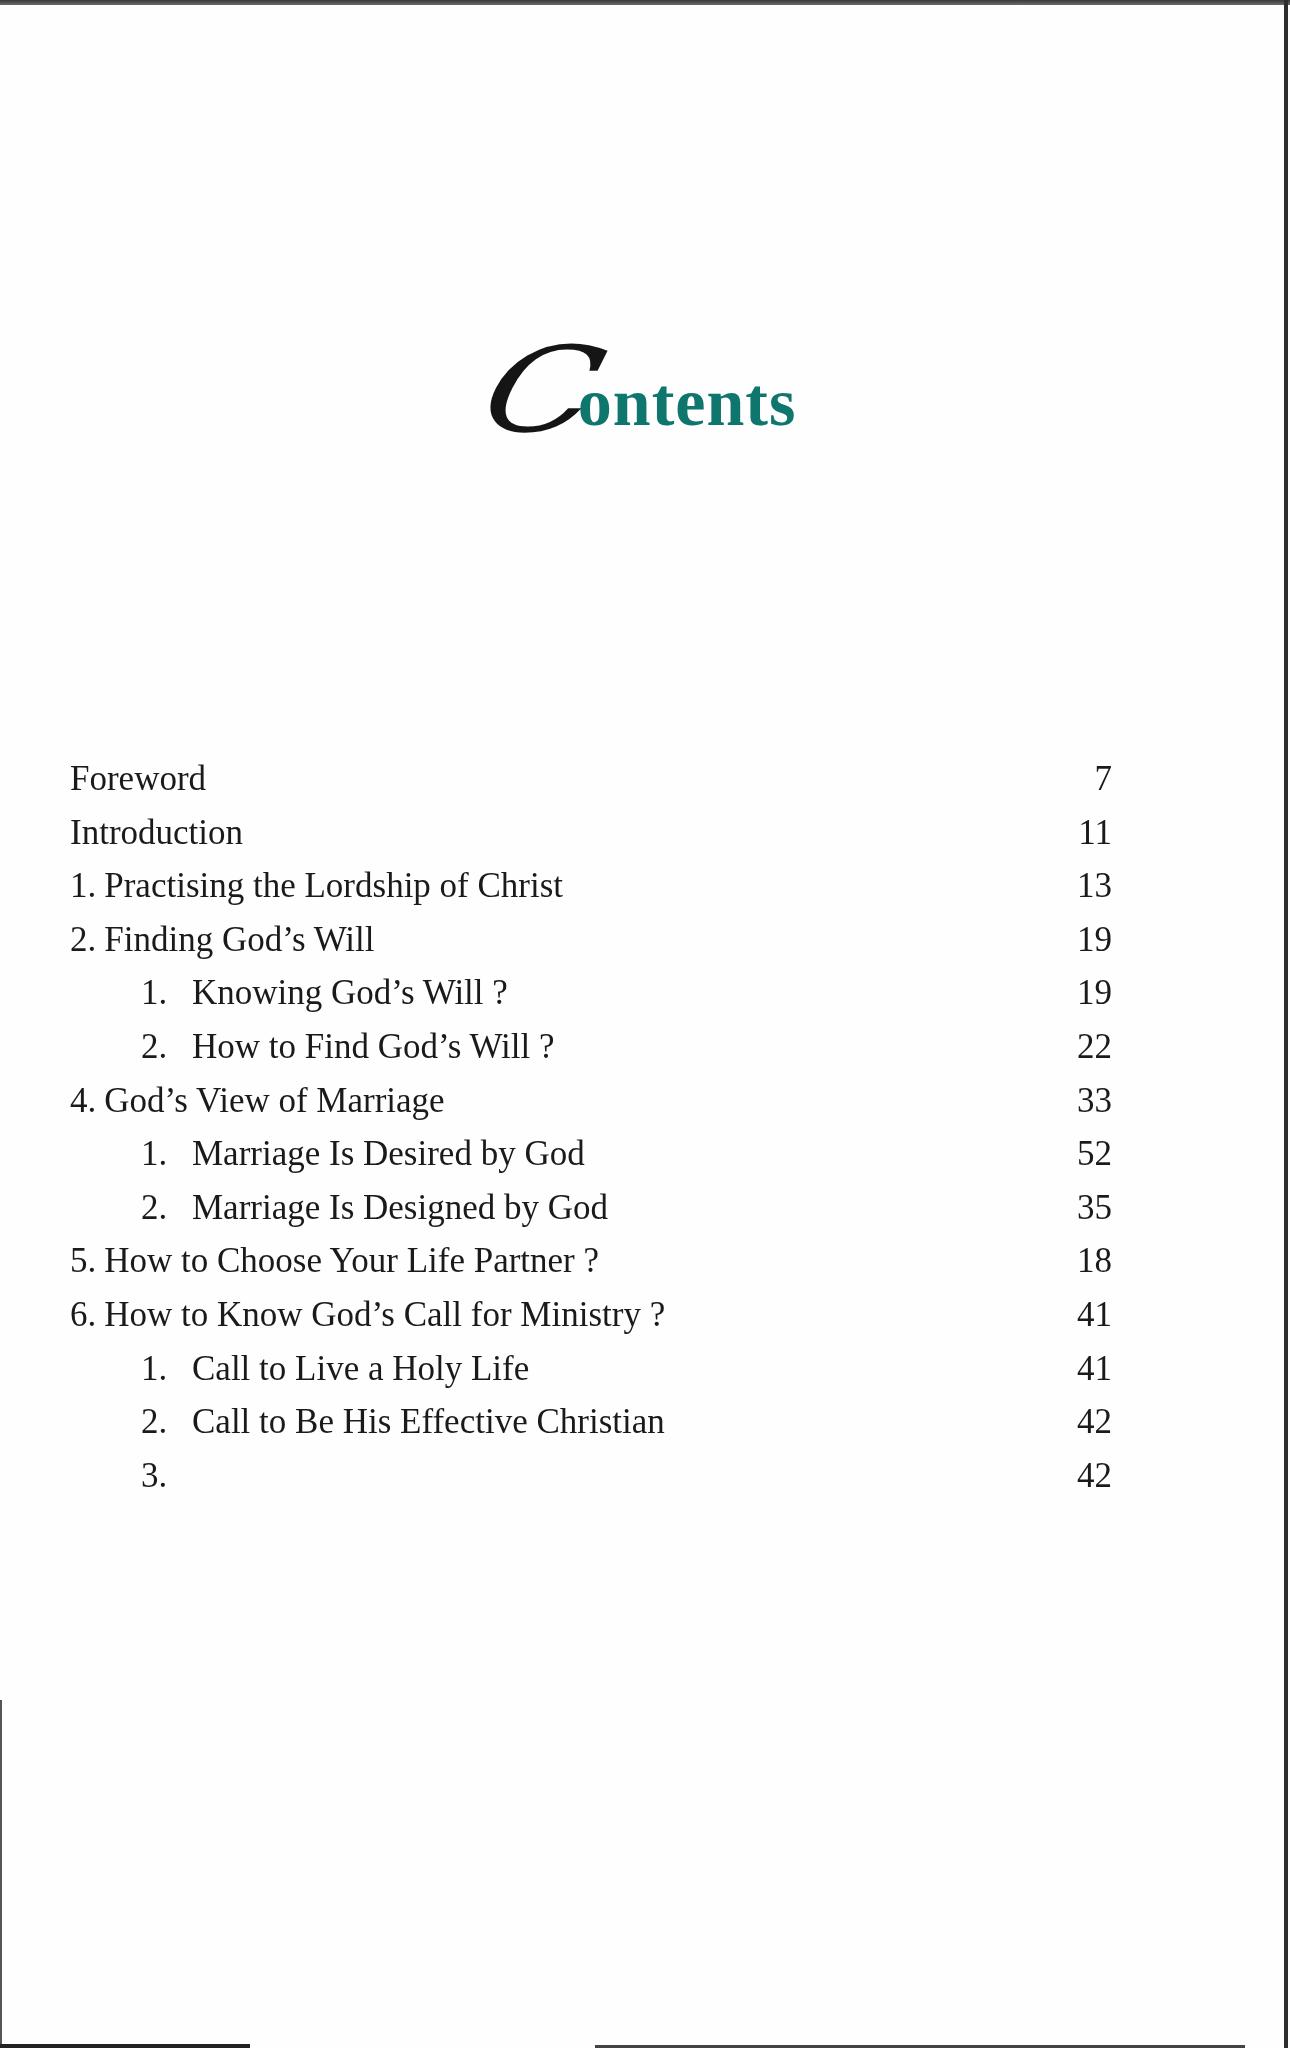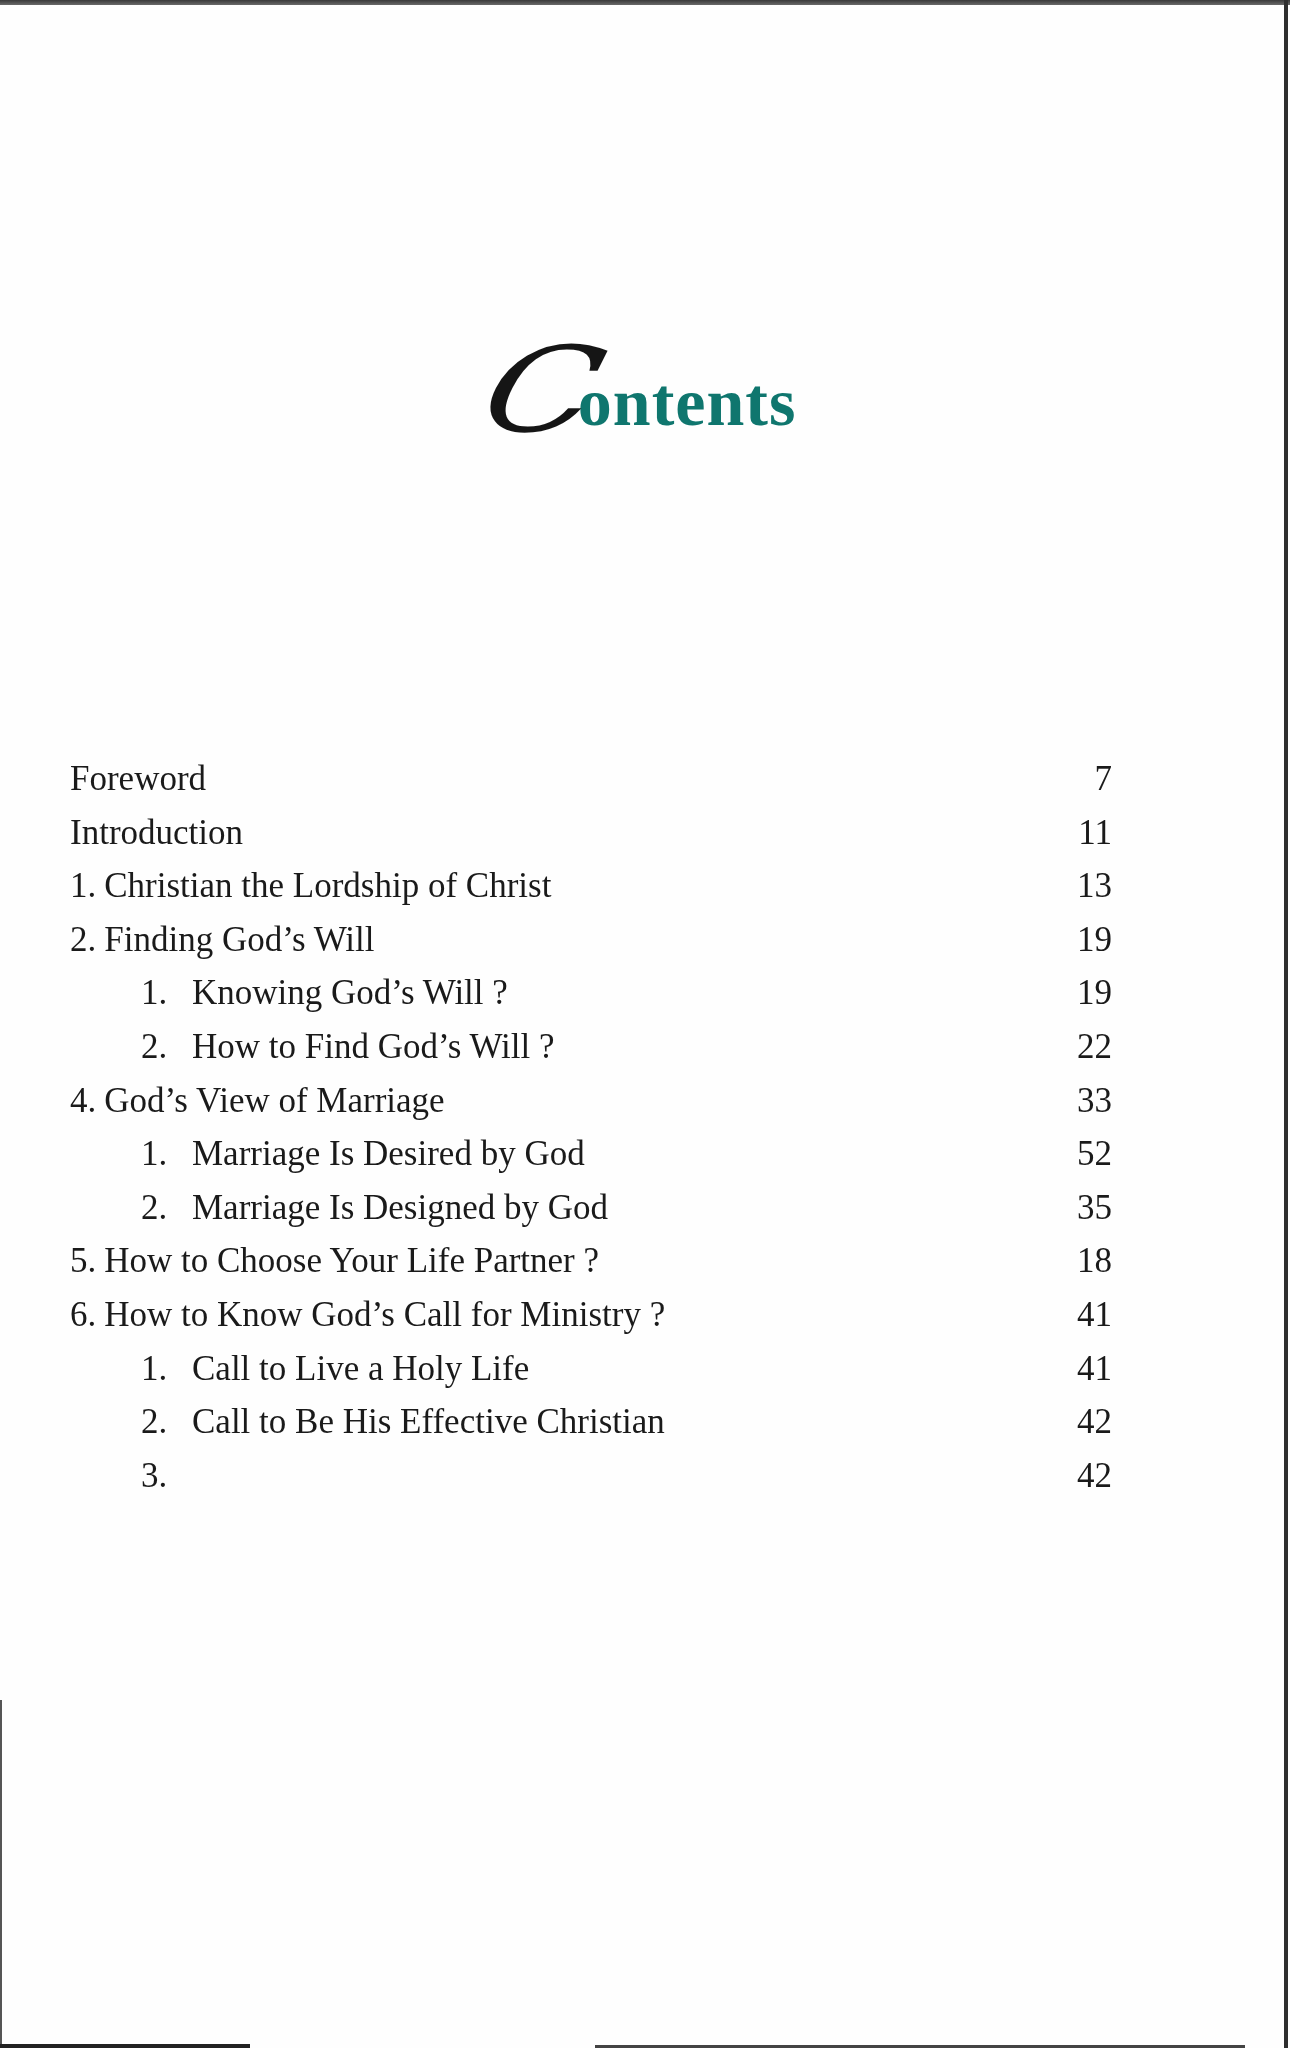--- a/index.html
+++ b/index.html
@@ -129,21 +129,21 @@
   <div class="toc">
     <div class="toc-row level-1">
       <span class="label">Foreword</span>
       <span class="page-num">7</span>
     </div>
     <div class="toc-row level-1">
       <span class="label">Introduction</span>
       <span class="page-num">11</span>
     </div>
     <div class="toc-row level-1">
-      <span class="num">1.</span><span class="label">Christian the Lordship of Christ</span>
+      <span class="num">1.</span><span class="label">Practising the Lordship of Christ</span>
       <span class="page-num">13</span>
     </div>
     <div class="toc-row level-1">
       <span class="num">2.</span><span class="label">Finding God’s  Will</span>
       <span class="page-num">19</span>
     </div>
     <div class="toc-row level-2">
       <span class="num">1.</span>
         <span class="label">Knowing God’s Will ?</span>
       <span class="page-num">19</span>

